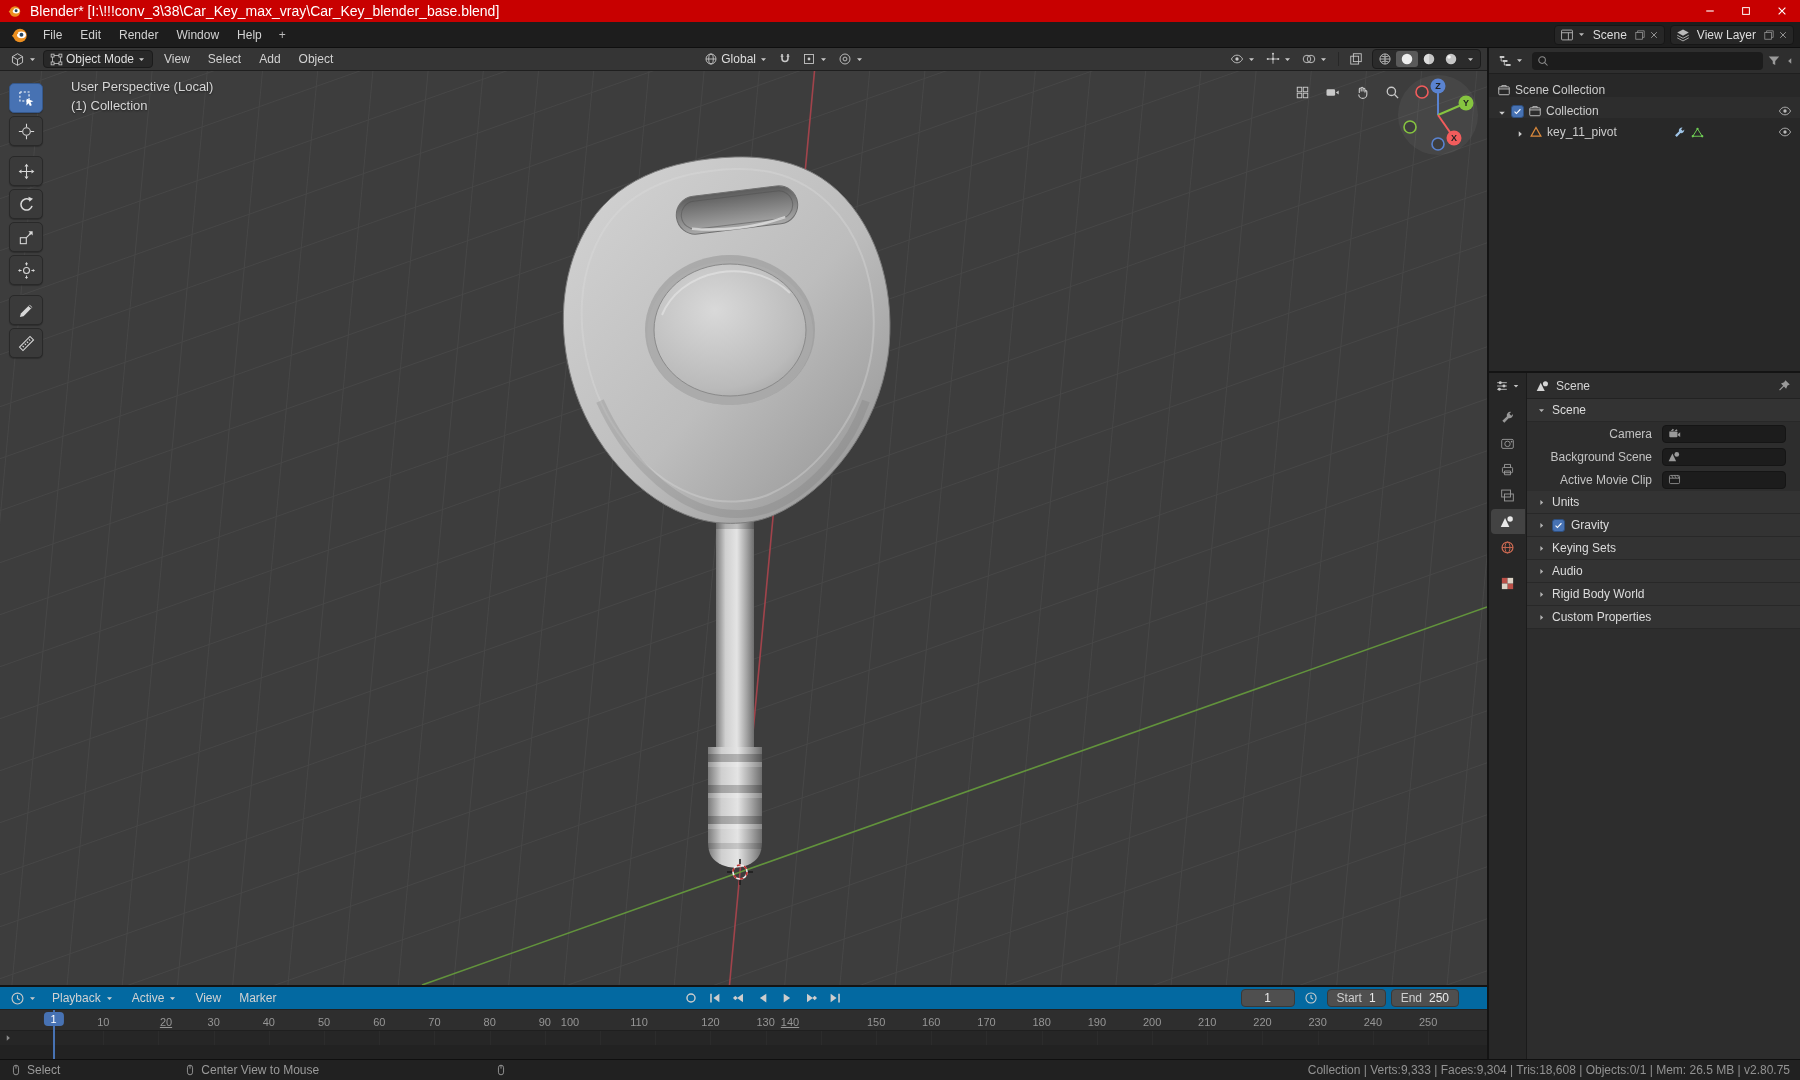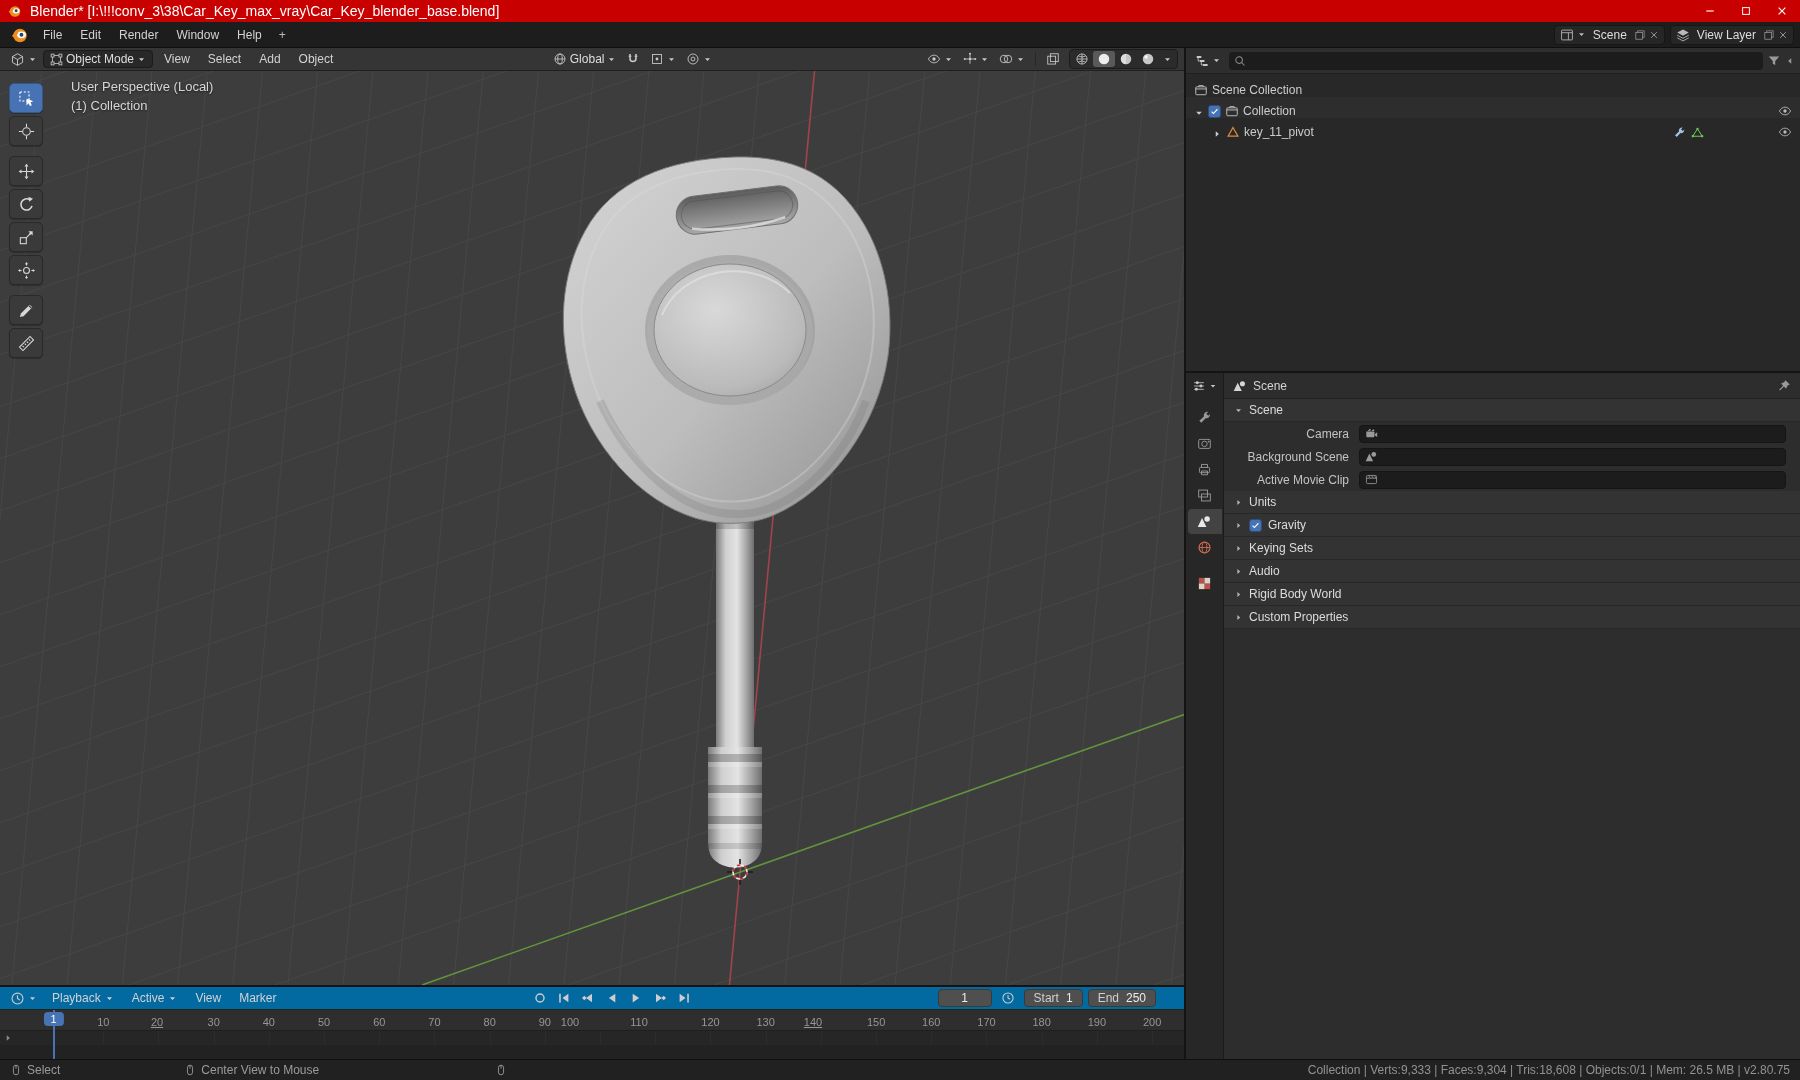--- a/index.html
+++ b/index.html
@@ -27,21 +27,21 @@
   .tab{padding:5px 11px 4px;color:#ababab;border-radius:5px 5px 0 0;font-size:12px;white-space:nowrap}
   .tab.active{background:#3d3d3d;color:#efefef}
   .addtab{color:#bbb;padding:4px 8px;align-self:center}
   .topbar-right{margin-left:auto;display:flex;gap:5px;align-items:center}
   .selector{display:flex;align-items:center;gap:3px;background:#262626;border:1px solid #161616;border-radius:4px;padding:1px 5px;height:20px;color:#b9b9b9}
   .sel-label{padding:0 4px;color:#ddd}
   .mini-btn{color:#9a9a9a;display:inline-flex}
 
   
   .main{flex:1;display:flex;min-height:0}
-  .left-col{width:1184px;display:flex;flex-direction:column;flex:none}
+  .left-col{width:1487px;display:flex;flex-direction:column;flex:none}
   .right-col{flex:1;display:flex;flex-direction:column;border-left:2px solid #141414;min-width:0}
 
   
   .viewport{height:937px;display:flex;flex-direction:column;flex:none}
   .vp-header{height:23px;background:#353535;border-bottom:1px solid #1f1f1f;display:flex;align-items:center;padding:0 6px;gap:2px;color:#c9c9c9}
   .hdr-btn{display:flex;align-items:center;gap:3px;padding:2px 4px;border-radius:4px;color:#c9c9c9}
   .mode-btn{background:#282828;border:1px solid #1b1b1b;padding:1px 6px}
   .lbl{color:#dedede;white-space:nowrap}
   .spacer{flex:1}
   .hdr-sep{width:1px;height:14px;background:#272727;margin:0 4px}
@@ -783,33 +783,33 @@
             </div>
             <div class="num-field">
               <span class="nf-label">End</span>
               <span>250</span>
             </div>
           </div>
         </div>
         <div class="tl-body">
           <div class="tl-ruler" id="tl-ruler">
               <span class="tl-num" style="left: 103.28px;">10</span>
-              <span class="tl-num" style="left: 157px; text-decoration: underline;">20</span>
+              <span class="tl-num" style="left: 166px; text-decoration: underline;">20</span>
               <span class="tl-num" style="left: 213.68px;">30</span>
               <span class="tl-num" style="left: 268.88px;">40</span>
               <span class="tl-num" style="left: 324.08px;">50</span>
               <span class="tl-num" style="left: 379.28px;">60</span>
               <span class="tl-num" style="left: 434.48px;">70</span>
               <span class="tl-num" style="left: 489.68px;">80</span>
               <span class="tl-num" style="left: 544.88px;">90</span>
               <span class="tl-num" style="left: 570px; margin-top: 19px;">100</span>
               <span class="tl-num" style="left: 639px;">110</span>
               <span class="tl-num" style="left: 710.48px;">120</span>
               <span class="tl-num" style="left: 765.68px;">130</span>
-              <span class="tl-num" style="left: 813px; text-decoration: underline;">140</span>
+              <span class="tl-num" style="left: 790px; text-decoration: underline;">140</span>
               <span class="tl-num" style="left: 876.08px;">150</span>
               <span class="tl-num" style="left: 931.28px;">160</span>
               <span class="tl-num" style="left: 986.48px;">170</span>
               <span class="tl-num" style="left: 1041.68px;">180</span>
               <span class="tl-num" style="left: 1096.88px;">190</span>
               <span class="tl-num" style="left: 1152.08px;">200</span>
               <span class="tl-num" style="left: 1207.28px;">210</span>
               <span class="tl-num" style="left: 1262.48px;">220</span>
               <span class="tl-num" style="left: 1317.68px;">230</span>
               <span class="tl-num" style="left: 1372.88px;">240</span>

